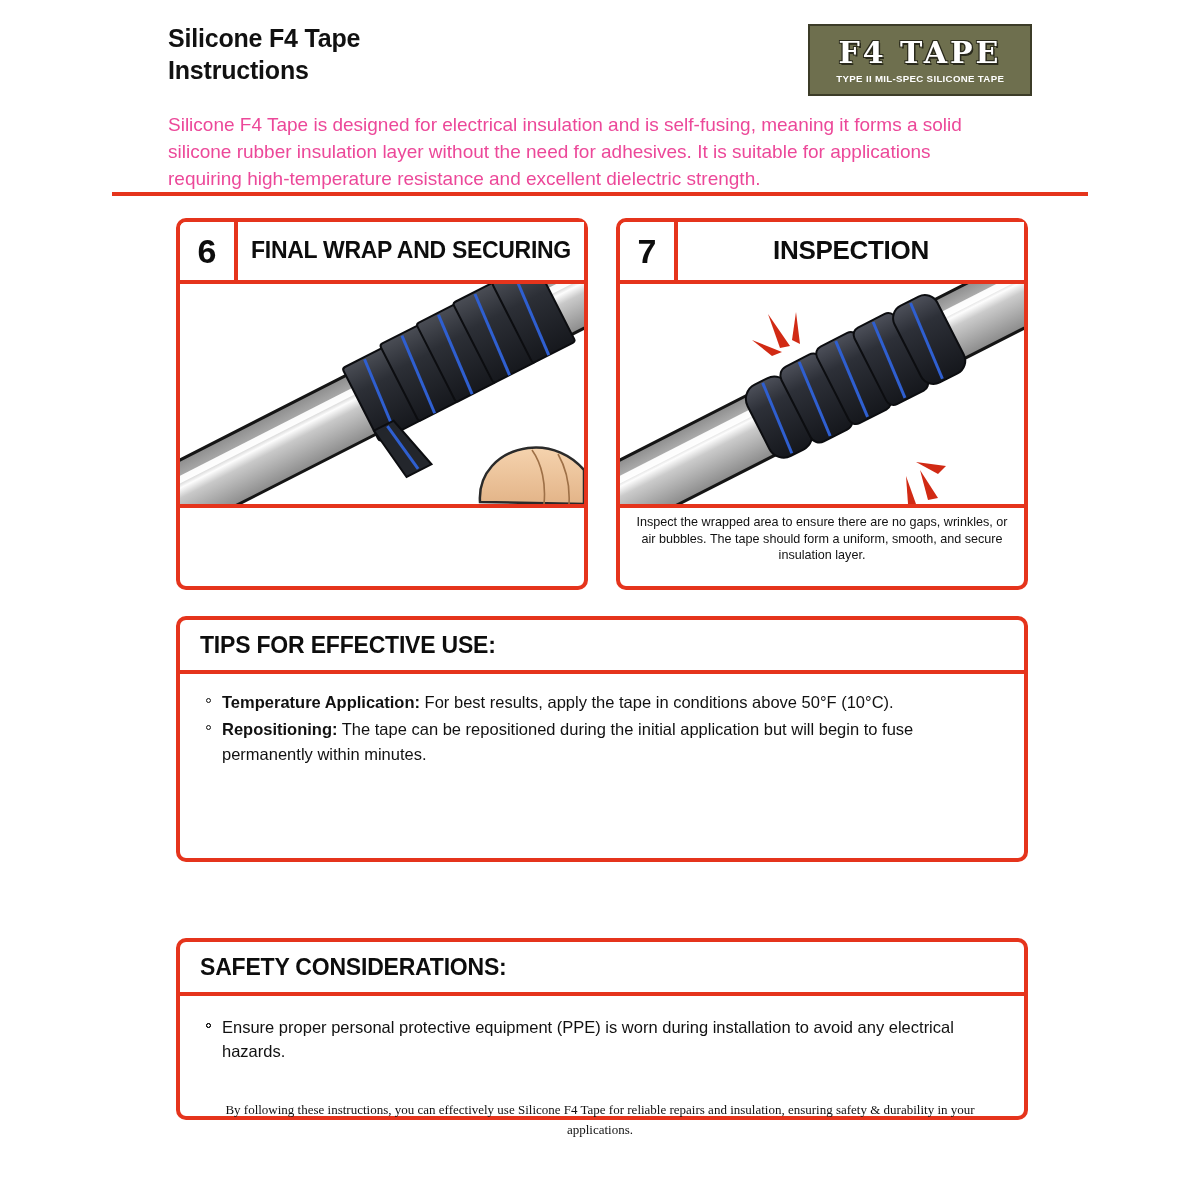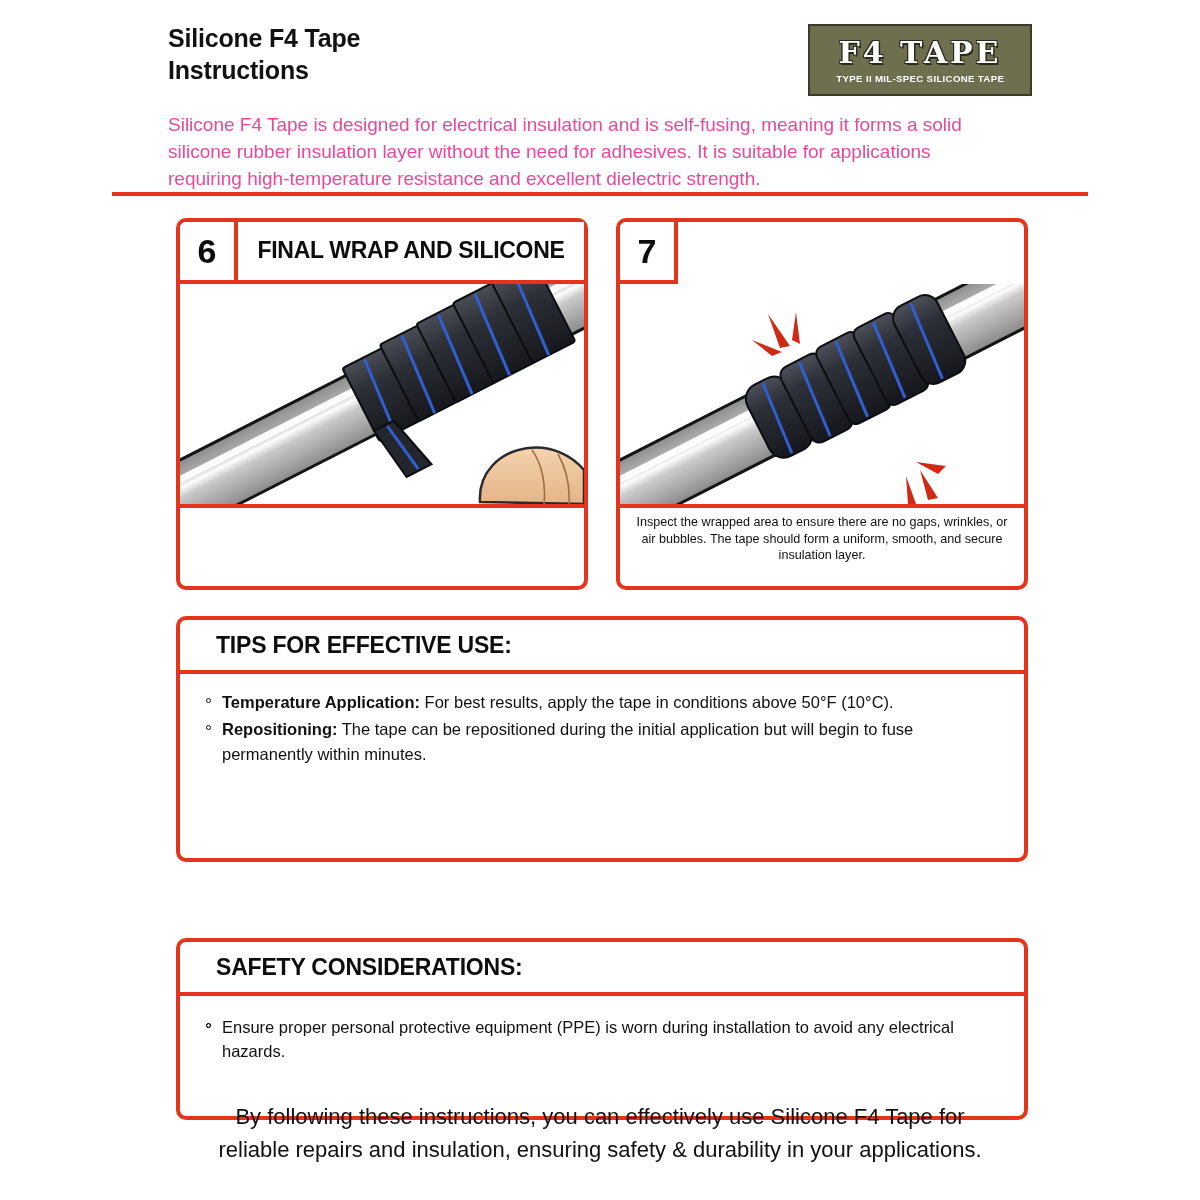--- a/index.html
+++ b/index.html
@@ -173,21 +173,21 @@
     border: 4px solid #e5341c;
     border-radius: 10px;
     box-sizing: border-box;
     background: #ffffff;
   }
   #tips-box { top: 616px; height: 246px; }
   #safety-box { top: 894px; height: 182px; margin-top: 44px; }
 
   .section-head {
     border-bottom: 4px solid #e5341c;
-    padding: 12px 0 11px 36px;
+    padding: 12px 0 11px 20px;
   }
   .section-title {
     font-size: 23px;
     font-weight: bold;
     letter-spacing: -0.2px;
     color: #0d0d0d;
   }
   .section-body {
     padding: 16px 22px 10px 24px;
   }
@@ -215,23 +215,24 @@
     box-sizing: border-box;
   }
   .bullet-item b { font-weight: bold; }
 
   .closing {
     position: absolute;
     left: 200px;
     top: 1100px;
     width: 800px;
     text-align: center;
-    font-size: 22px;
+    font-size: 13px;
     line-height: 1.5;
     color: #111111;
+    font-family: Liberation Serif, serif;
   }
 </style>
 </head>
 <body>
 
 <div class="page">
 
   <div class="header">
     <div class="doc-title">
       <span>Silicone F4 Tape</span><br>
@@ -244,21 +245,21 @@
   </div>
 
   <div class="intro">Silicone F4 Tape is designed for electrical insulation and is self-fusing, meaning it forms a solid silicone rubber insulation layer without the need for adhesives. It is suitable for applications requiring high-temperature resistance and excellent dielectric strength.</div>
 
   <div class="rule"></div>
 
   <div class="step-panel" id="panel-6">
     <div class="step-head">
       <div class="step-num">6</div>
       <div class="step-title-wrap">
-        <div class="step-title small">FINAL WRAP AND SILICONE</div>
+        <div class="step-title small">FINAL WRAP AND SECURING</div>
       </div>
     </div>
     <div class="step-art">
       <svg class="art-svg" viewBox="0 0 404 220" preserveAspectRatio="none">
         <defs>
           <linearGradient id="cab6" x1="0" y1="0" x2="0" y2="1">
             <stop offset="0%" stop-color="#8d8d8d"></stop>
             <stop offset="22%" stop-color="#a8a8a8"></stop>
             <stop offset="38%" stop-color="#fdfdfd"></stop>
             <stop offset="52%" stop-color="#c9c9c9"></stop>
@@ -317,20 +318,23 @@
             <path d="M378 170 C386 184 390 202 389 220" fill="none" stroke="#9e7047" stroke-width="1.6"></path>
           </g>
         </g>
       </svg>
     </div>
   </div>
 
   <div class="step-panel" id="panel-7">
     <div class="step-head">
       <div class="step-num">7</div>
+      <div class="step-title-wrap">
+        <div class="step-title">INSPECTION</div>
+      </div>
     </div>
     <div class="step-art">
       <svg class="art-svg" viewBox="0 0 404 220" preserveAspectRatio="none">
         <defs>
           <linearGradient id="cab7" x1="0" y1="0" x2="0" y2="1">
             <stop offset="0%" stop-color="#8d8d8d"></stop>
             <stop offset="20%" stop-color="#a9a9a9"></stop>
             <stop offset="36%" stop-color="#fdfdfd"></stop>
             <stop offset="50%" stop-color="#cbcbcb"></stop>
             <stop offset="100%" stop-color="#8a8a8a"></stop>

